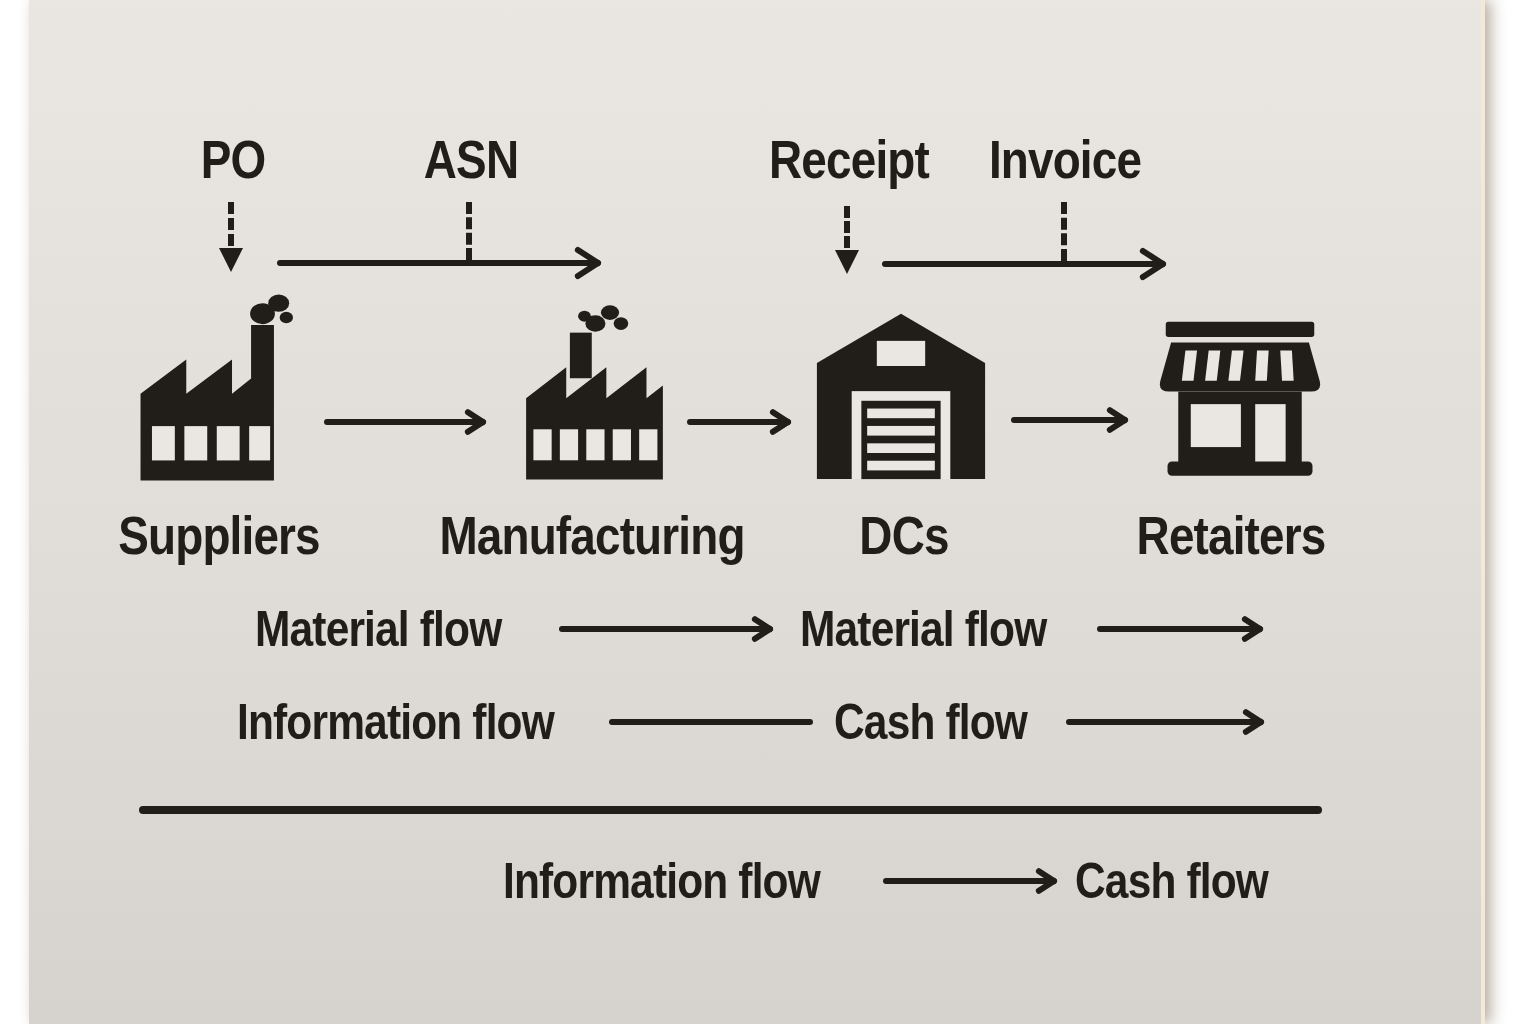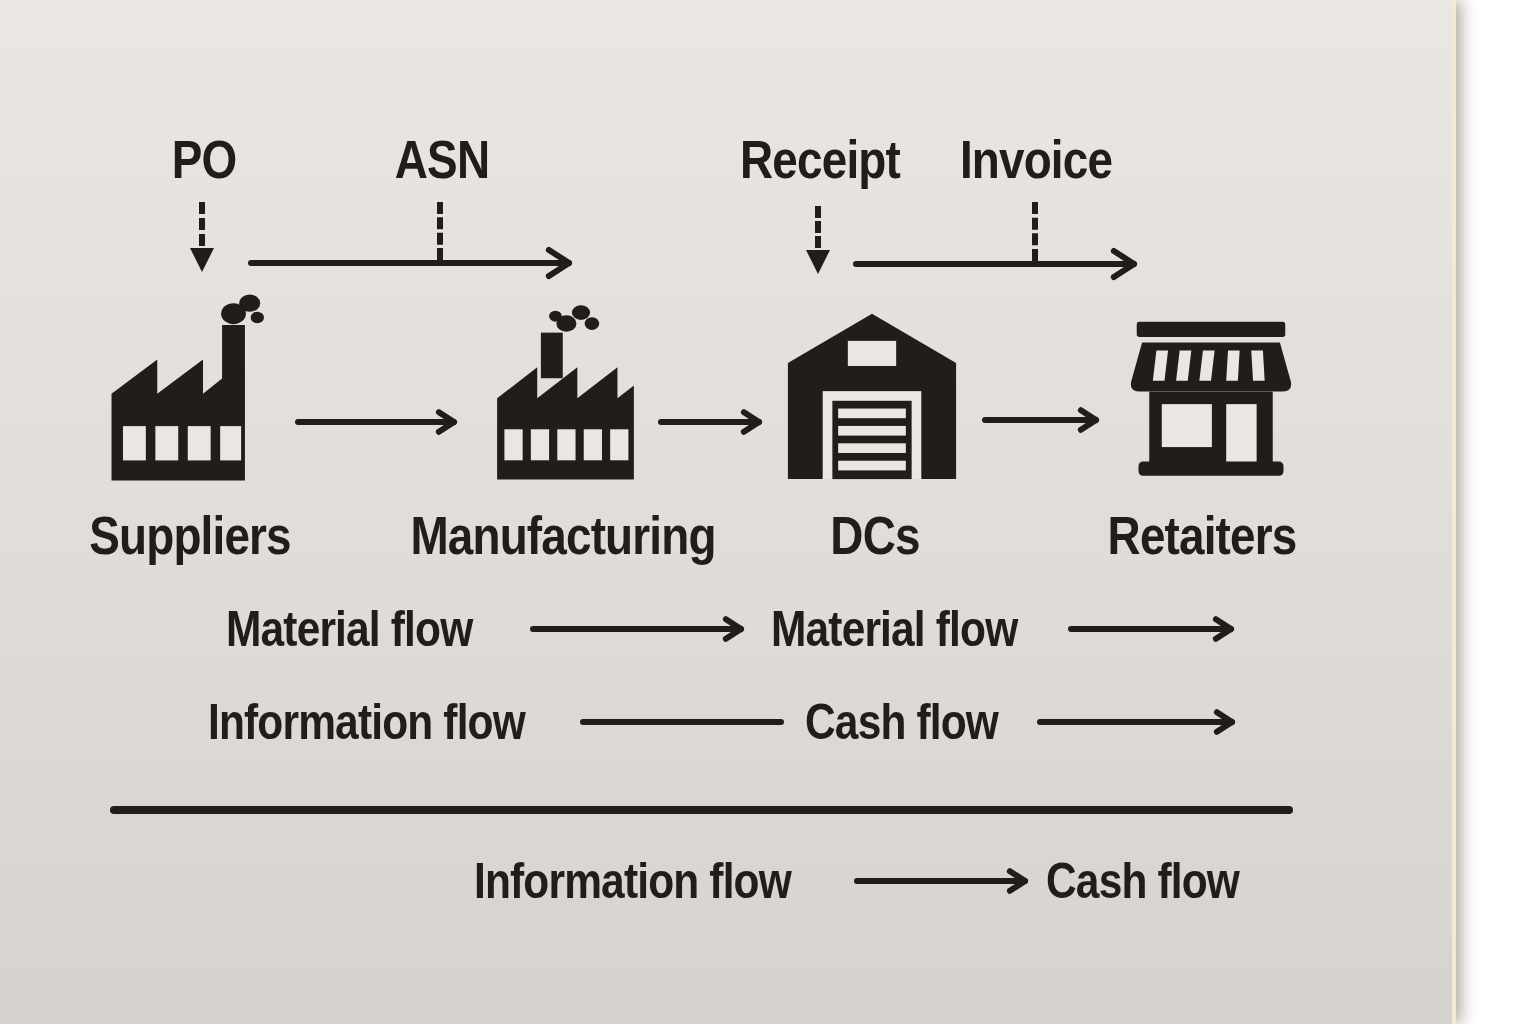--- a/index.html
+++ b/index.html
@@ -11,20 +11,21 @@
   body{
     width:1536px;height:1024px;overflow:hidden;
     font-family:"Liberation Sans", sans-serif;
   }
   .scene{
     position:relative;width:1357px;height:1024px;
     background:
       repeating-linear-gradient(0deg, rgba(255,255,255,0.05) 0 1px, rgba(0,0,0,0.03) 1px 3px),
       repeating-linear-gradient(93deg, #bd9866 0 9px, #ae8854 9px 16px, #c49f6d 16px 28px, #a6804c 28px 33px, #b8935f 33px 46px),
       #b48f5e;
+    margin-left: 29px;
   }
   .paper{
     position:absolute;left:0;top:0;width:1452px;height:1024px;
     background:linear-gradient(180deg,var(--paper-hi) 0%, #e0dcd8 55%, var(--paper-lo) 100%);
     border-right:4px solid #f3e9d6;
     box-shadow:6px 0 14px rgba(70,45,15,0.38);
   }
   .lbl{
     position:absolute;font-weight:700;color:var(--ink);
     white-space:nowrap;letter-spacing:-1px;line-height:1;

